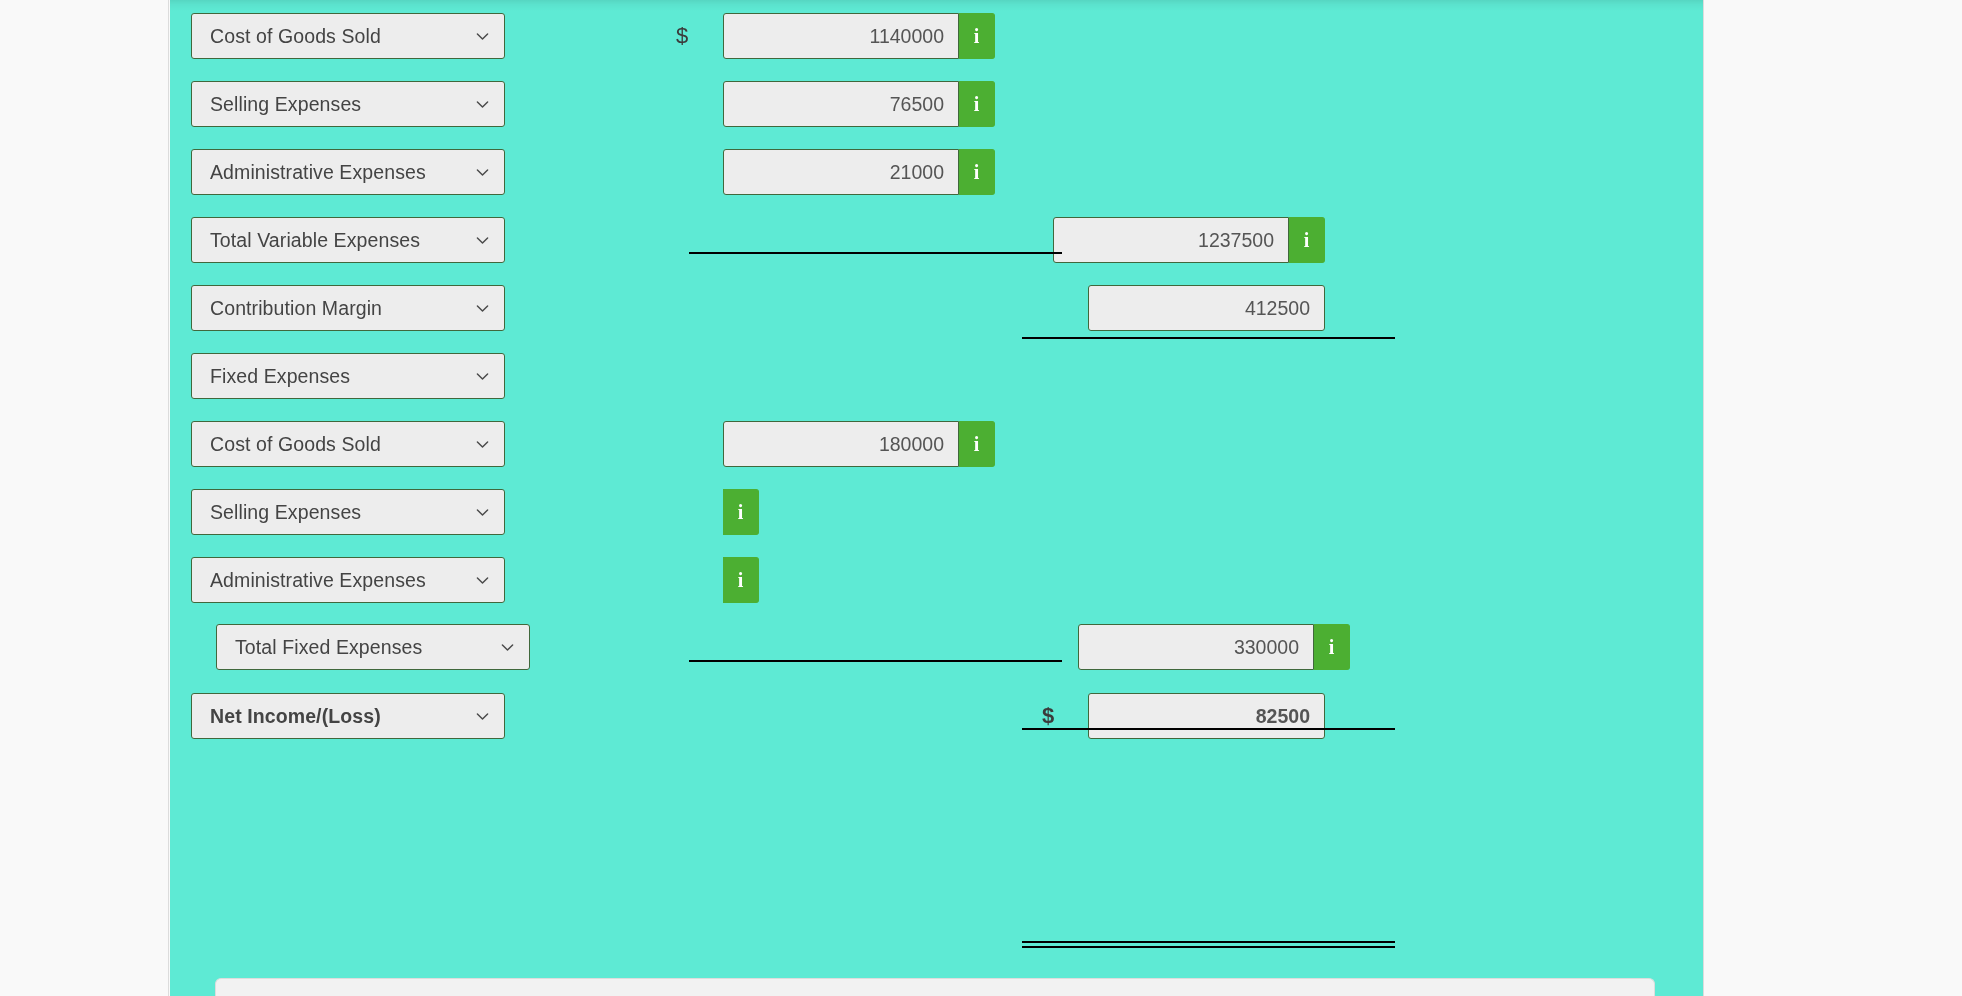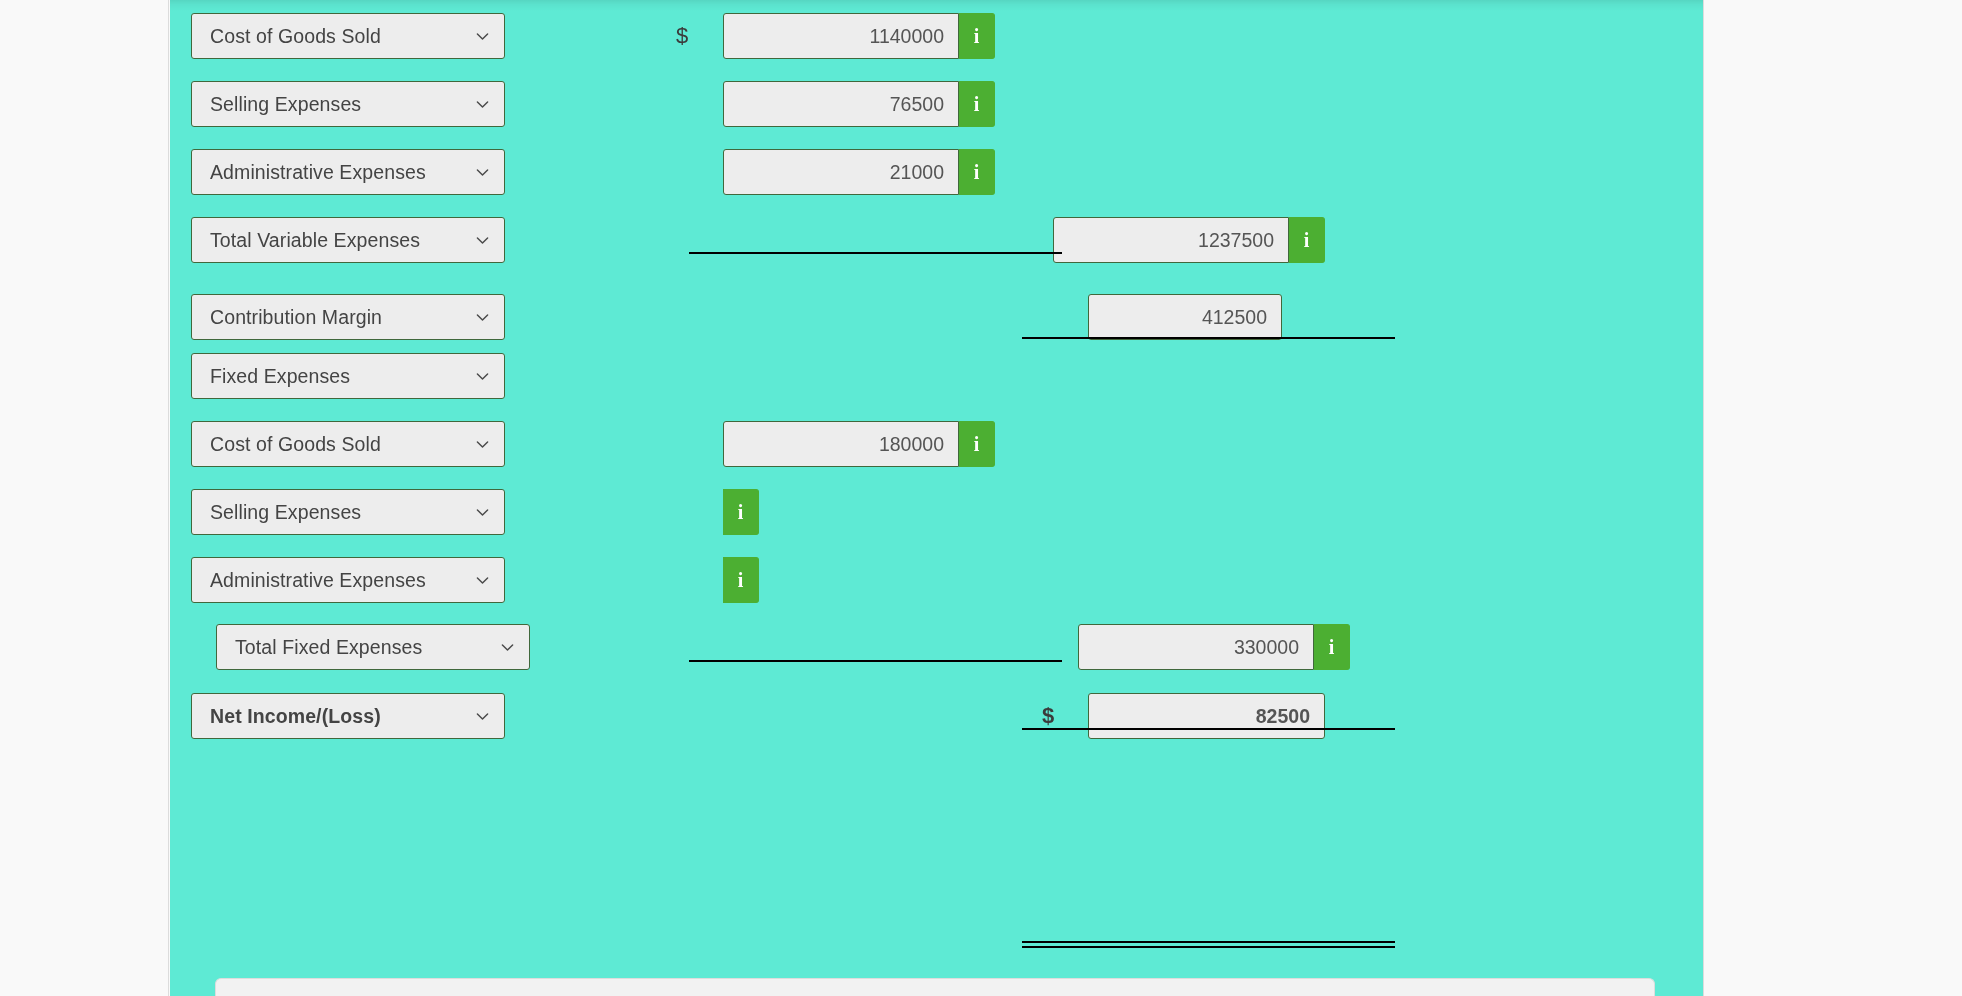--- a/index.html
+++ b/index.html
@@ -254,30 +254,30 @@
             </svg>
           </span>
         </div>
         <div class="field" style="left: 883px; width: 272px; border-radius: 9px;">
           <div class="box">1237500</div>
           <div class="info-btn">
             <span class="glyph">i</span>
           </div>
         </div>
       </div>
-      <div class="row" style="top: 294px;">
+      <div class="row" style="top: 285px;">
         <div class="acct-select">
           <span class="label">Contribution Margin</span>
           <span class="chev">
             <svg viewBox="0 0 20 20" width="17" height="17" aria-hidden="true">
               <path d="M4 7 L10 13 L16 7" fill="none" stroke="#4a4a4a" stroke-width="1.7" stroke-linecap="round" stroke-linejoin="round"></path>
             </svg>
           </span>
         </div>
-        <div class="field no-info" style="left: 918px; width: 194px;">
+        <div class="field no-info" style="left: 918px; width: 237px;">
           <div class="box">412500</div>
         </div>
       </div>
       <div class="row" style="top: 353px;">
         <div class="acct-select">
           <span class="label">Fixed Expenses</span>
           <span class="chev">
             <svg viewBox="0 0 20 20" width="17" height="17" aria-hidden="true">
               <path d="M4 7 L10 13 L16 7" fill="none" stroke="#4a4a4a" stroke-width="1.7" stroke-linecap="round" stroke-linejoin="round"></path>
             </svg>

